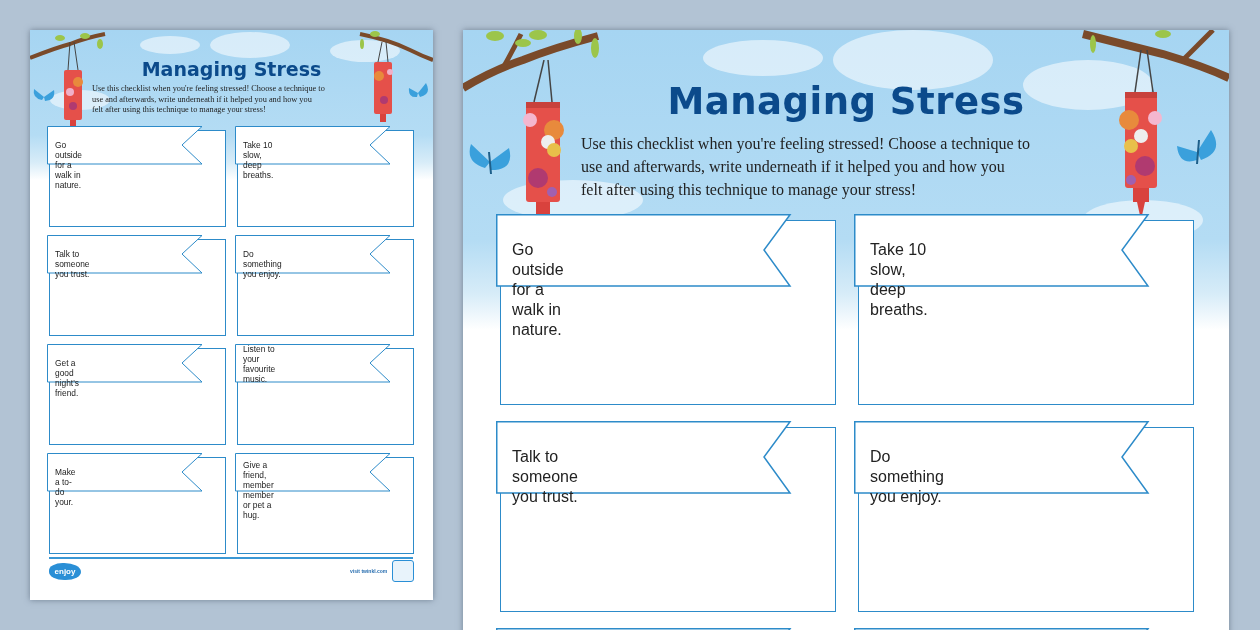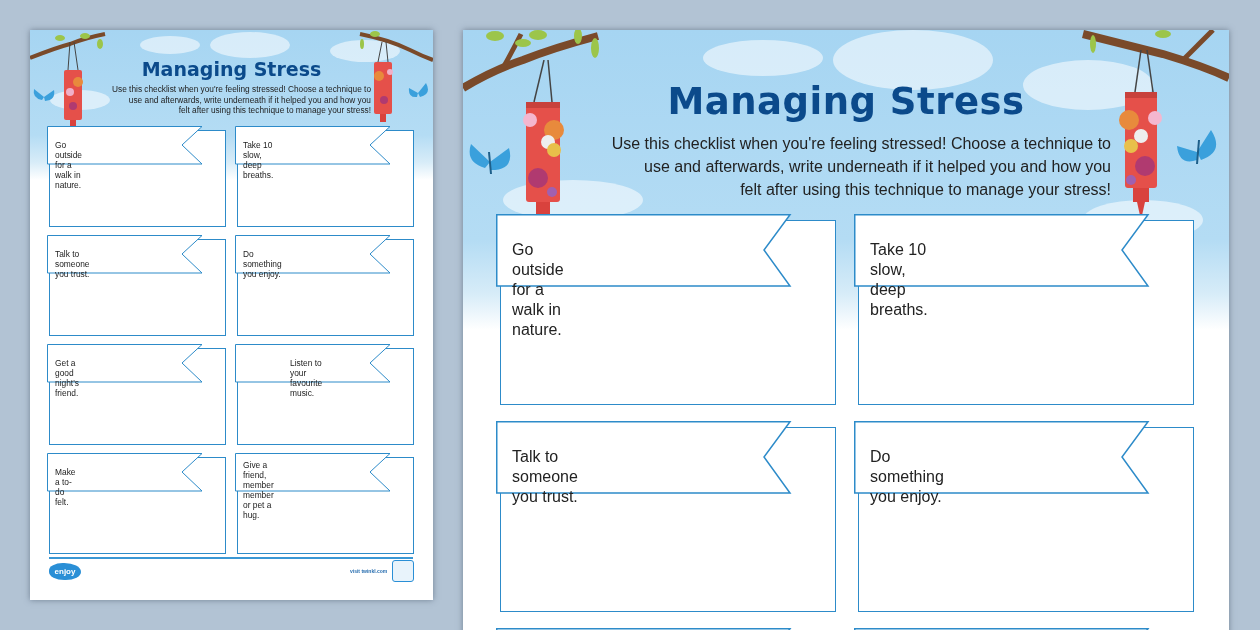--- a/index.html
+++ b/index.html
@@ -28,22 +28,22 @@
 
   .title {
     position: absolute; left: 0; right: 0; text-align: center;
     color: #0b4a8b; font-weight: bold;
     font-family: "DejaVu Sans", sans-serif;
   }
   .page-small .title { top: 28px; font-size: 19px; }
   .page-large .title { top: 50px; font-size: 37px; letter-spacing: 0.5px; }
 
   .intro {
-    position: absolute; text-align: right; color: #222;
-    font-family: Liberation Sans, sans-serif;
+    position: absolute; text-align: left; color: #222;
+    font-family: Liberation Serif, serif;
   }
   .page-small .intro { top: 54px; left: 62px; right: 62px; font-size: 8.3px; line-height: 10.5px; }
   .page-large .intro { top: 102px; left: 118px; right: 118px; font-size: 16px; line-height: 23px; }
 
   .card { position: absolute; }
   .card .box {
     position: absolute; background: #fff; border: 1px solid #2d8bc9;
   }
   .card .banner { position: absolute; left: 0; top: 0; }
   .card .banner svg { position: absolute; left: 0; top: 0; }
@@ -165,31 +165,31 @@
       </div>
     <div class="label" style="top:14px;">Get a good night's friend.</div>
   </div>
   <div class="card" style="left:205px;top:314px;">
     <div class="box" style="left:2px;top:4px;width:177px;height:97px;"></div>
     <div class="banner">
         <svg width="160" height="40">
           <polygon points="0.5,0.5 155,0.5 135,19 155,38 0.5,38" fill="#fff" stroke="#2d8bc9" stroke-width="1"></polygon>
         </svg>
       </div>
-    <div class="label" style="top:14px;margin-left:47px;">Listen to your favourite music.</div>
+    <div class="label" style="top:0;">Listen to your favourite music.</div>
   </div>
 
   <div class="card" style="left:17px;top:423px;">
     <div class="box" style="left:2px;top:4px;width:177px;height:97px;"></div>
     <div class="banner">
         <svg width="160" height="40">
           <polygon points="0.5,0.5 155,0.5 135,19 155,38 0.5,38" fill="#fff" stroke="#2d8bc9" stroke-width="1"></polygon>
         </svg>
       </div>
-    <div class="label" style="top:14px;">Make a to-do felt.</div>
+    <div class="label" style="top:14px;">Make a to-do your.</div>
   </div>
   <div class="card" style="left:205px;top:423px;">
     <div class="box" style="left:2px;top:4px;width:177px;height:97px;"></div>
     <div class="banner">
         <svg width="160" height="40">
           <polygon points="0.5,0.5 155,0.5 135,19 155,38 0.5,38" fill="#fff" stroke="#2d8bc9" stroke-width="1"></polygon>
         </svg>
       </div>
     <div class="label" style="top:7px;">
       <div>Give a friend, member member</div>

